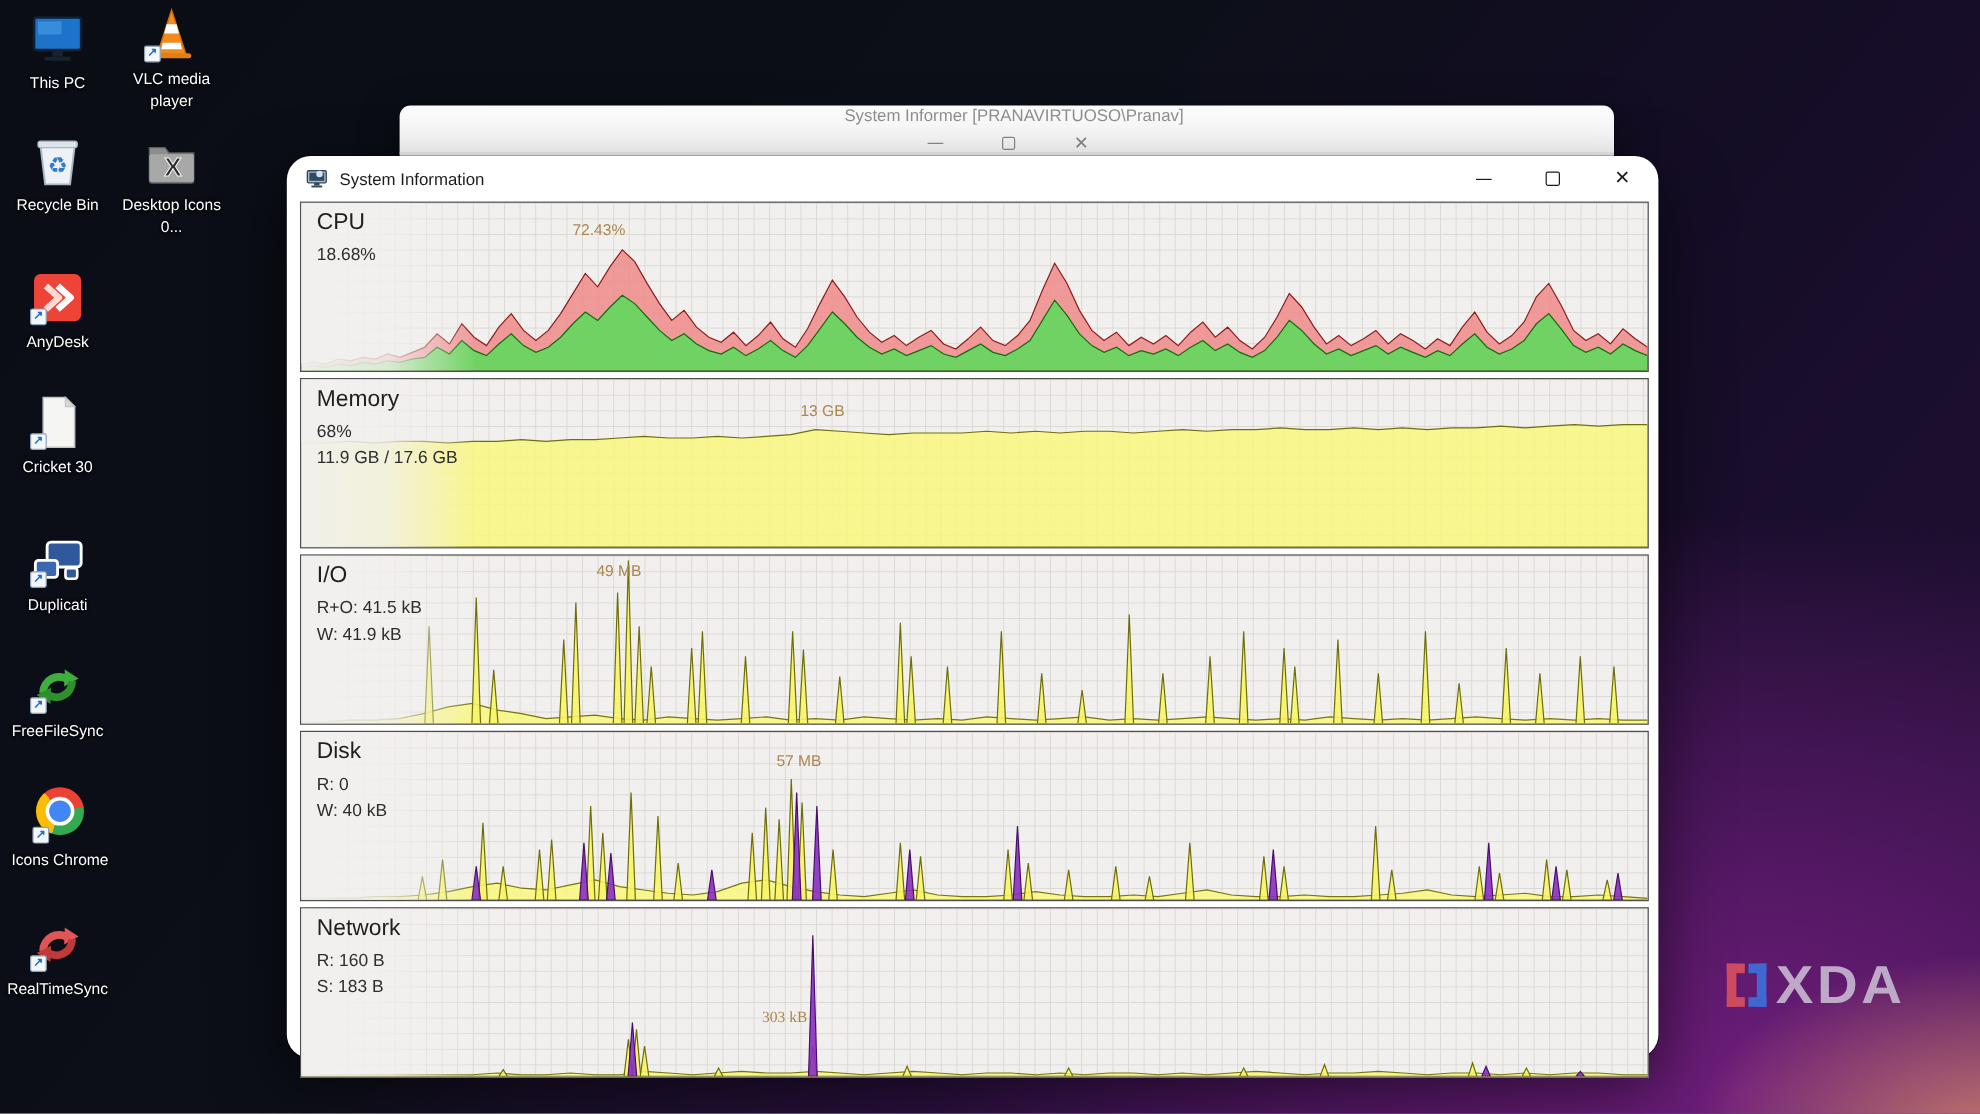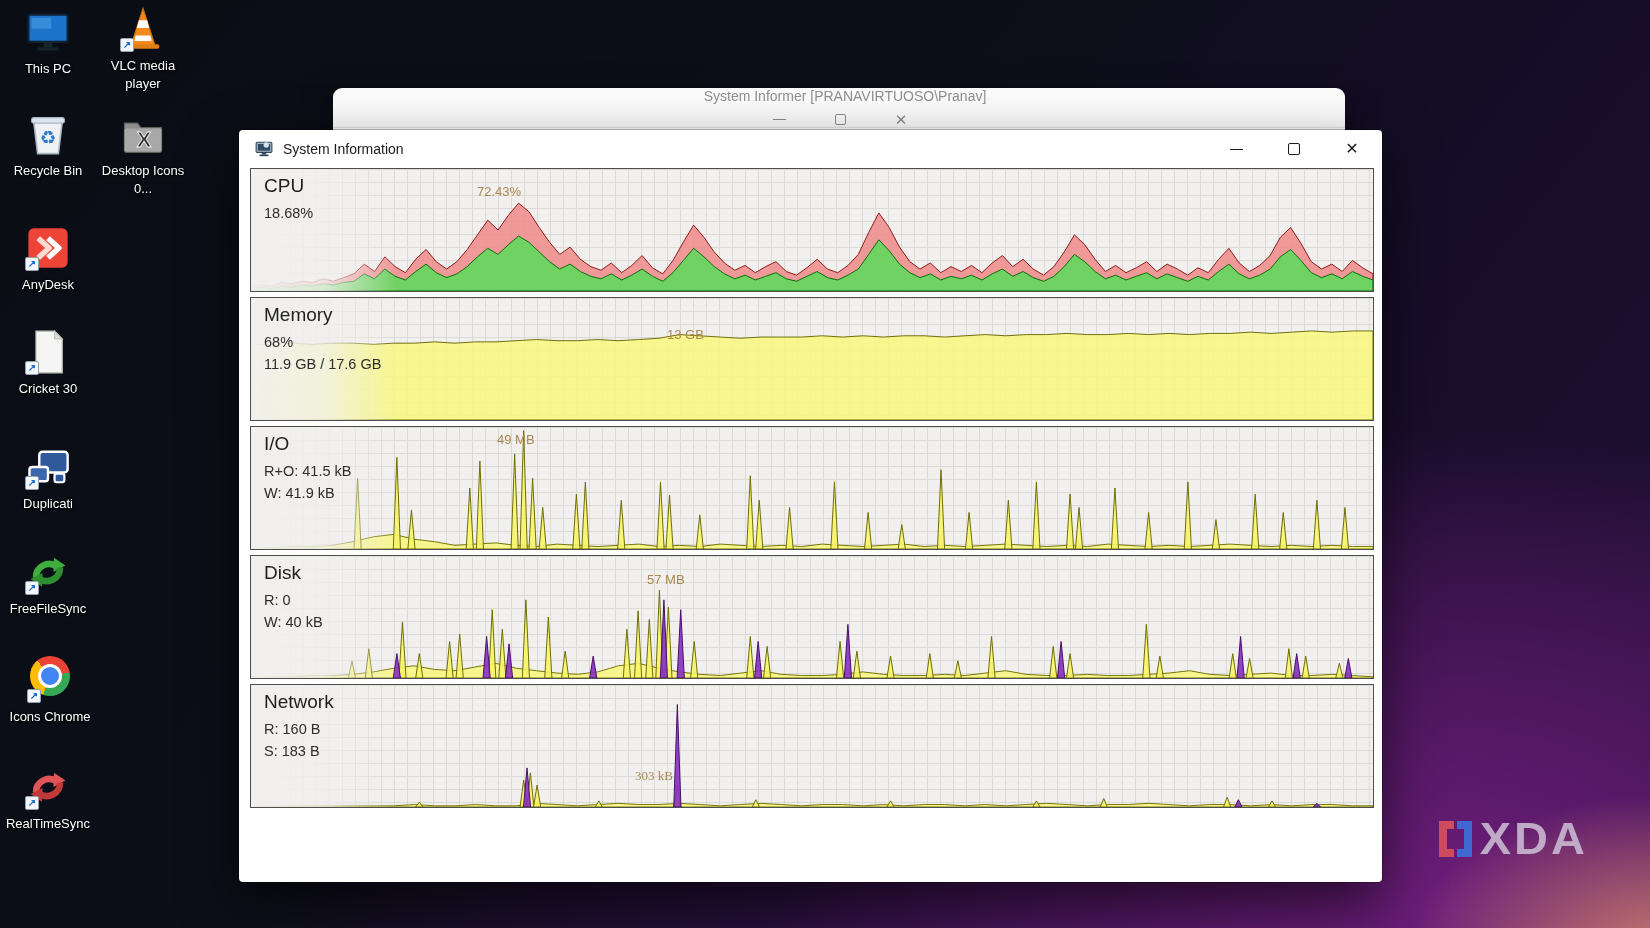--- a/index.html
+++ b/index.html
@@ -41,54 +41,54 @@
     border-bottom:1px solid #e6e6e6;flex-direction:column; }
   .bg-titlebar .ttl { color:#8f8f8f; font-size:14px; margin-left:10px; flex:1; }
   .bg-btns { display:flex; gap:21px; }
   .bg-btn { width:40px; height:30px; display:flex; align-items:center; justify-content:center; color:#8a8a8a; }
   .glyph-min { width:13px; height:0; border-top:1.6px solid currentColor; }
   .glyph-max { width:11px; height:11px; border:1.6px solid currentColor; border-radius:2px; }
   .glyph-close { font-size:15px; line-height:1; }
 
   .fg-window {
     position:absolute; left:239px; top:130px; width:1143px; height:752px;
-    background:#ffffff; border-radius:4px;
+    background:#ffffff; border-radius:20px;
     box-shadow:0 22px 55px rgba(0,0,0,.6), 0 0 0 1px rgba(0,0,0,.25); z-index:2;
   }
   .fg-titlebar { height:38px; display:flex; align-items:center; padding:0 8px 0 16px; }
   .fg-titlebar .ttl { color:#1b1b1b; font-size:14px; margin-left:10px; flex:1; }
   .fg-btns { display:flex; gap:14px; }
   .fg-btn { width:44px; height:32px; display:flex; align-items:center; justify-content:center; color:#1b1b1b; border-radius:5px; }
   .fg-btn .glyph-min { border-top:1.8px solid currentColor; }
   .fg-btn .glyph-max { border:1.8px solid currentColor; width:12px; height:12px; }
   .fg-btn .glyph-close { font-size:16px; }
 
   
   .panel {
-    position:relative; margin:0 11px 5px 11px; width:1124px; height:124px;
+    position:relative; margin:0 11px 5px 11px; width:1124px; height:142px;
     border:1px solid #4e4e4e;
     background-color:#f1f0ee;
     background-image:
       linear-gradient(#dcdad5 1px, transparent 1px),
       linear-gradient(90deg, #dcdad5 1px, transparent 1px);
     background-size:13px 13px;
     overflow:hidden;
   }
   .panel:first-of-type { margin-top:12px; }
   .chart { position:absolute; left:0; top:0; width:100%; height:100%; }
   .fade { position:absolute; left:0; top:0; bottom:0; width:13%; z-index:3;
     background:linear-gradient(90deg, rgba(241,240,238,.97) 0%, rgba(241,240,238,.8) 50%, rgba(241,240,238,0) 100%); }
   .panel .hd { position:absolute; left:13px; top:6px; font-size:19px; color:#1f1f1f; z-index:4; }
   .panel .st { position:absolute; left:13px; font-size:14.5px; color:#2d2d2d; z-index:4; }
   .panel .st1 { top:36px; }
   .panel .st2 { top:58px; }
   .peak-label { position:absolute; font-size:13px; color:#aa8750; z-index:4; white-space:nowrap; }
 
   
-  .xda { position:absolute; right:62px; bottom:62px; display:flex; align-items:center; opacity:.92; z-index:0; }
+  .xda { position:absolute; right:62px; bottom:80px; display:flex; align-items:center; opacity:.92; z-index:0; }
   .xda .br-l { width:15px; height:36px; border:8px solid #d9505f; border-right:none; margin-right:3px; }
   .xda .br-r { width:15px; height:36px; border:8px solid #3f6fd9; border-left:none; margin-right:8px; }
   .xda .word { font-size:47px; font-weight:700; letter-spacing:3px; color:#c6b5cf; transform:scaleY(.95); }
 </style>
 </head>
 <body>
 
 <div class="dicon" style="left:0;top:8px">
   <div class="art">
     <svg width="48" height="48" viewBox="0 0 44 44">
@@ -264,21 +264,21 @@
   </div>
 
   <div class="panel">
     <svg class="chart" viewBox="0 0 1000 134" preserveAspectRatio="none">
         <polygon points="0,134 0.0,50.9 18.2,50.9 36.4,49.6 54.5,50.9 72.7,49.6 90.9,49.6 109.1,50.9 127.3,49.6 145.5,49.6 163.6,48.2 181.8,49.6 200.0,48.2 218.2,48.2 236.4,46.9 254.5,45.6 272.7,46.9 290.9,46.9 309.1,45.6 327.3,46.9 345.5,45.6 363.6,44.2 381.8,40.2 400.0,41.5 418.2,42.9 436.4,44.2 454.5,42.9 472.7,42.9 490.9,42.9 509.1,41.5 527.3,42.9 545.5,41.5 563.6,42.9 581.8,41.5 600.0,41.5 618.2,42.9 636.4,41.5 654.5,40.2 672.7,41.5 690.9,40.2 709.1,40.2 727.3,38.9 745.5,40.2 763.6,40.2 781.8,38.9 800.0,40.2 818.2,38.9 836.4,40.2 854.5,38.9 872.7,38.9 890.9,37.5 909.1,38.9 927.3,37.5 945.5,36.2 963.6,37.5 981.8,36.2 1000.0,36.2 1000,134" fill="#f9f77d" fill-opacity="0.85" stroke="#6f6f10" stroke-width="1" vector-effect="non-scaling-stroke"></polygon>
       </svg>
     <div class="fade"></div>
     <div class="hd">Memory</div>
     <div class="st st1">68%</div>
     <div class="st st2">11.9 GB / 17.6 GB</div>
-    <div class="peak-label" style="left: 416px; top: 19px; margin-top: 10px;">13 GB</div>
+    <div class="peak-label" style="left: 416px; top: 19px;">13 GB</div>
   </div>
 
   <div class="panel">
     <svg class="chart" viewBox="0 0 1000 134" preserveAspectRatio="none">
         <polygon points="0,134 0.0,132.7 18.2,132.7 36.4,131.3 54.5,131.3 72.7,130.0 90.9,126.0 109.1,120.6 127.3,117.9 145.5,123.3 163.6,126.0 181.8,130.0 200.0,128.6 218.2,127.3 236.4,130.0 254.5,131.3 272.7,128.6 290.9,130.0 309.1,131.3 327.3,130.0 345.5,128.6 363.6,131.3 381.8,130.0 400.0,131.3 418.2,128.6 436.4,130.0 454.5,131.3 472.7,130.0 490.9,131.3 509.1,128.6 527.3,130.0 545.5,131.3 563.6,130.0 581.8,128.6 600.0,131.3 618.2,130.0 636.4,131.3 654.5,130.0 672.7,128.6 690.9,130.0 709.1,131.3 727.3,130.0 745.5,131.3 763.6,128.6 781.8,130.0 800.0,131.3 818.2,130.0 836.4,131.3 854.5,130.0 872.7,128.6 890.9,130.0 909.1,131.3 927.3,130.0 945.5,131.3 963.6,130.0 981.8,131.3 1000.0,131.3 1000,134" fill="#f9f77d" fill-opacity="0.85" stroke="#77770a" stroke-width="1" vector-effect="non-scaling-stroke"></polygon>
         <polygon points="91.8,134 95.0,56.3 98.2,134" fill="#f7f468" fill-opacity="0.9" stroke="#6e6e08" stroke-width="1" vector-effect="non-scaling-stroke"></polygon>
         <polygon points="126.8,134 130.0,33.5 133.2,134" fill="#f7f468" fill-opacity="0.9" stroke="#6e6e08" stroke-width="1" vector-effect="non-scaling-stroke"></polygon>
         <polygon points="139.8,134 143.0,91.1 146.2,134" fill="#f7f468" fill-opacity="0.9" stroke="#6e6e08" stroke-width="1" vector-effect="non-scaling-stroke"></polygon>
         <polygon points="191.8,134 195.0,67.0 198.2,134" fill="#f7f468" fill-opacity="0.9" stroke="#6e6e08" stroke-width="1" vector-effect="non-scaling-stroke"></polygon>
         <polygon points="200.8,134 204.0,37.5 207.2,134" fill="#f7f468" fill-opacity="0.9" stroke="#6e6e08" stroke-width="1" vector-effect="non-scaling-stroke"></polygon>

